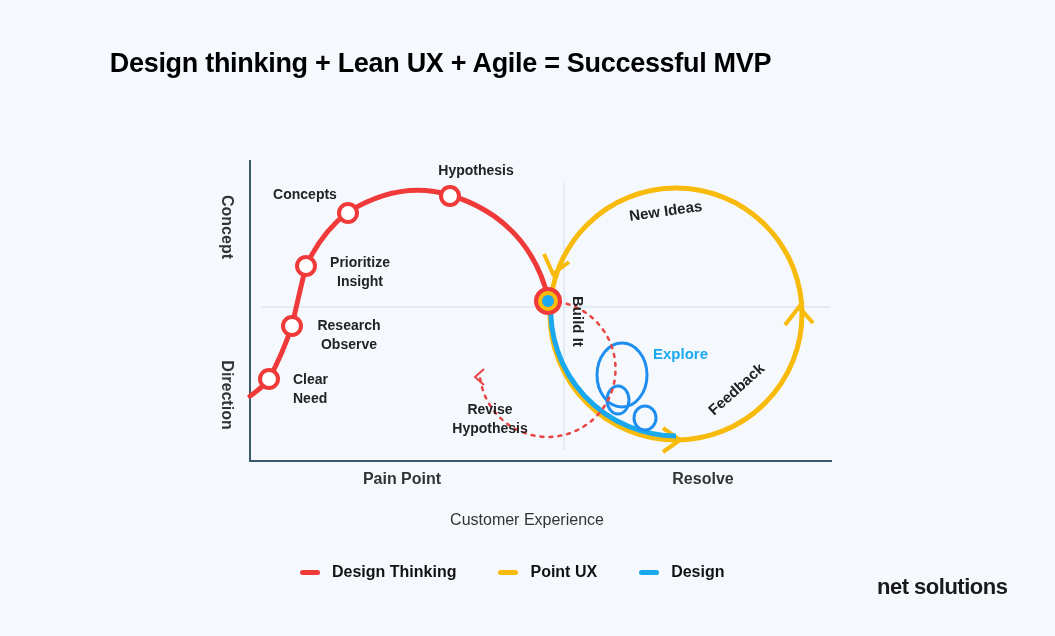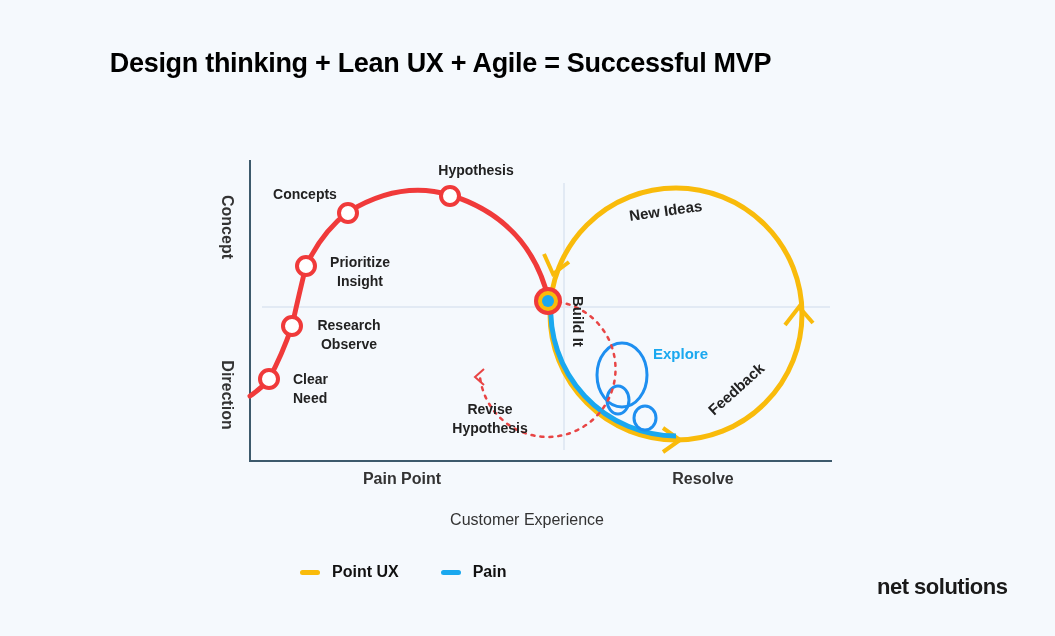--- a/index.html
+++ b/index.html
@@ -92,22 +92,26 @@
 
   <text class="lbl" transform="translate(630,221) rotate(-8)" style="font-size:15px"><tspan>New Ideas</tspan></text>
 
   <text class="lbl" transform="translate(714,416) rotate(-42)" style="font-size:15px">Feedback</text>
 
   <text x="653" y="359" style="font-family:'Liberation Sans',sans-serif;font-size:15px;fill:#1aa8ef;font-weight:bold">Explore</text>
 </svg>
 
 <div class="legend">
   <div class="legend-item">
+    <span class="legend-swatch" style="background:#f03a3a"></span>
+    <span>Design Thinking</span>
+  </div>
+  <div class="legend-item">
     <span class="legend-swatch" style="background:#f9bb0b"></span>
     <span>Point UX</span>
   </div>
   <div class="legend-item">
     <span class="legend-swatch" style="background:#1aa8ef"></span>
-    <span>Pain</span>
+    <span>Design</span>
   </div>
 </div>
 
 <div class="brand">net solutions</div>
 
 </body></html>

